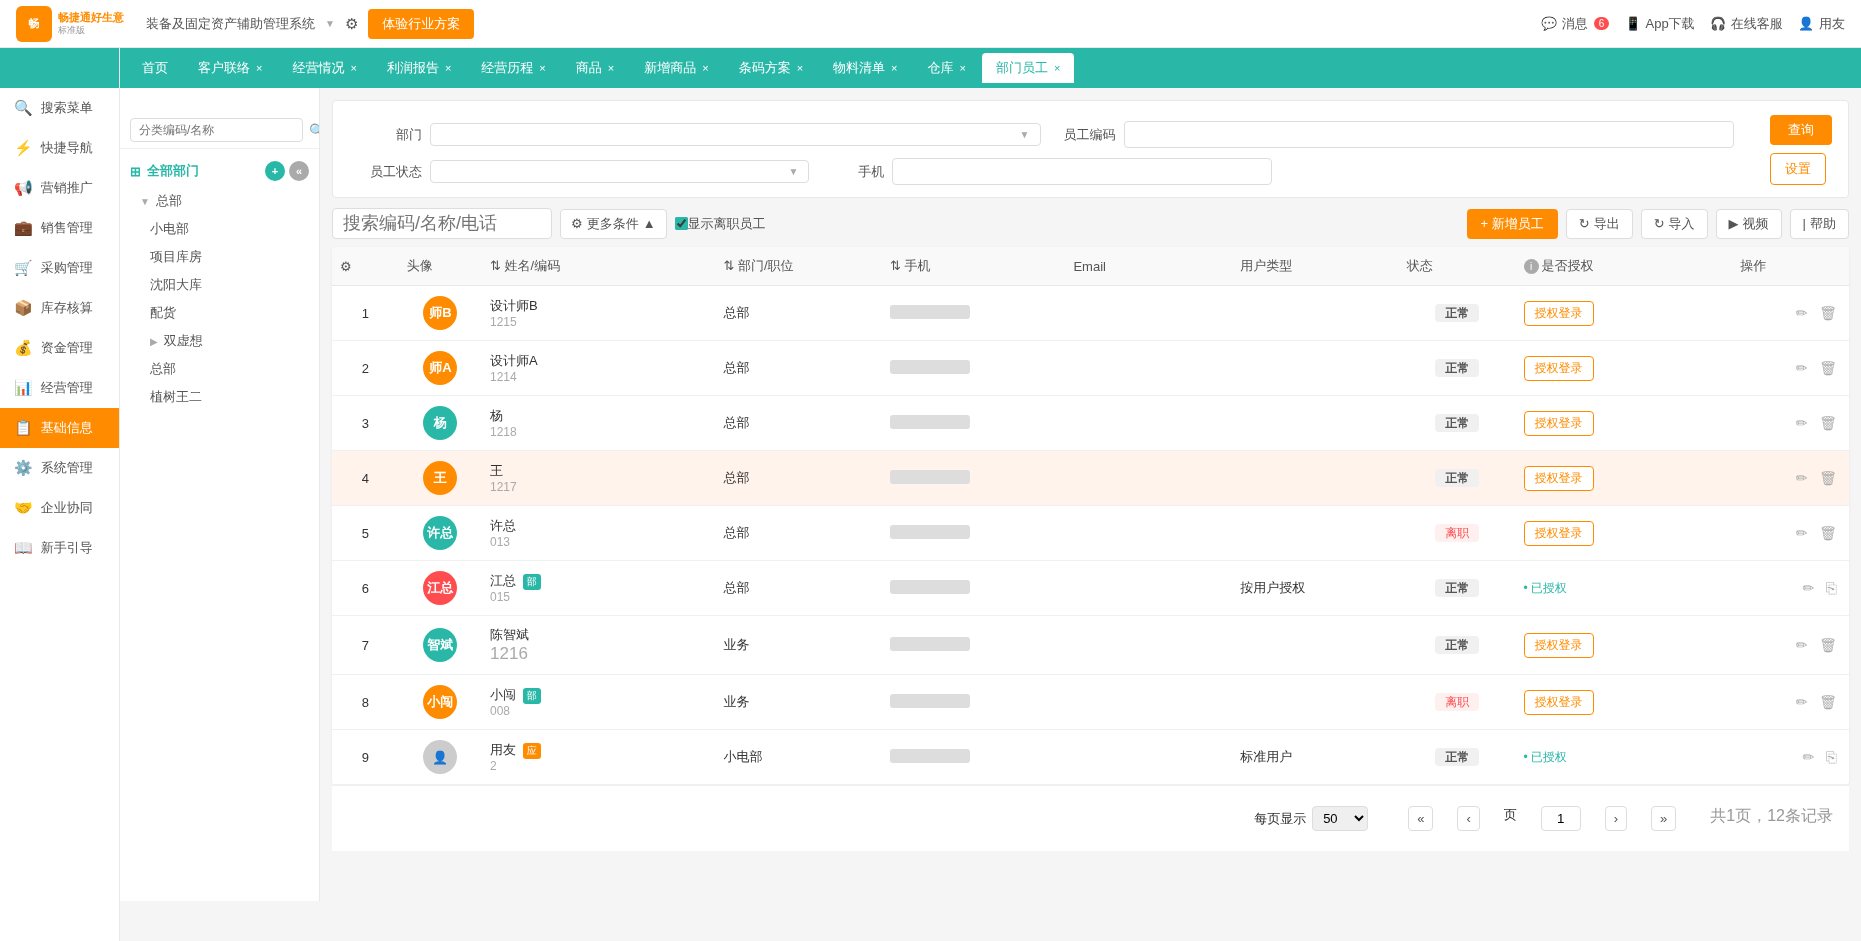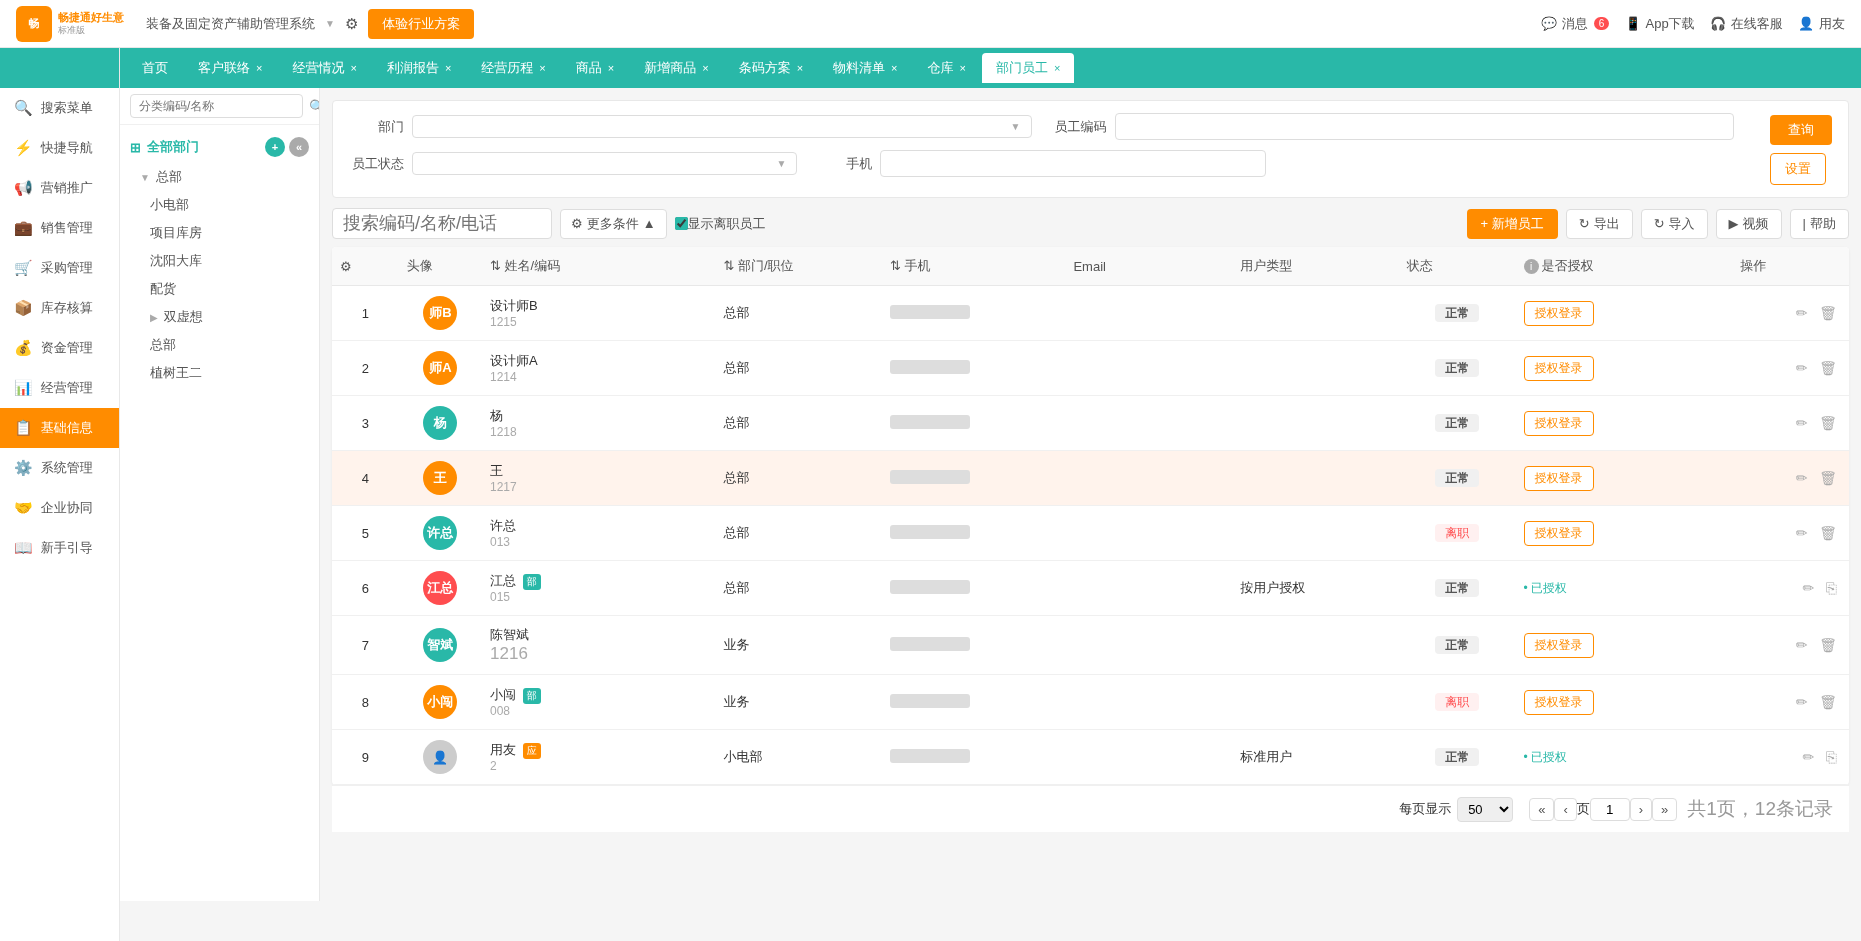--- a/index.html
+++ b/index.html
@@ -83,21 +83,21 @@
 
     
     .dept-panel {
       position: fixed;
       top: 88px;
       left: 120px;
       width: 200px;
       bottom: 40px;
       background: #fff;
       border-right: 1px solid #e8e8e8;
-      padding: 0 0;
+      padding: 24px 0;
       z-index: 50;
       overflow-y: auto;
     }
     .dept-search {
       display: flex; align-items: center; gap: 6px;
       padding: 6px 10px;
       border-bottom: 1px solid #f0f0f0;
       margin-bottom: 6px;
     }
     .dept-search input {
@@ -226,31 +226,31 @@
       display: inline-flex; align-items: center; justify-content: center;
       background: #29b8a8; color: #fff; border-radius: 3px;
       font-size: 10px; padding: 1px 4px; margin-left: 3px; vertical-align: middle;
     }
     .dept-badge.orange { background: #ff8c00; }
 
     .blurred { color: transparent; background: #ddd; border-radius: 3px; display: inline-block; height: 14px; width: 80px; }
 
     
     .pagination {
-      display: flex; align-items: center; justify-content: flex-end;
-      gap: 0;
-      padding: 10px 16px;
+      display: flex; justify-content: flex-end;
+      gap: 24px;
+      padding: 20px 16px;
       background: #fff;
       border-top: 1px solid #f0f0f0;
       font-size: 13px;
     }
     .pagination-size { display: flex; align-items: center; gap: 6px; margin-right: 16px; }
     .pagination-size select { border: 1px solid #ddd; border-radius: 4px; padding: 3px 6px; font-size: 13px; }
     .page-btn { border: 1px solid #ddd; border-radius: 4px; background: #fff; padding: 3px 8px; cursor: pointer; font-size: 13px; color: #555; }
-    .page-total { color: #999; font-size: 19px; margin-left: 10px; }
+    .page-total { color: #999; font-size: 16px; margin-left: 10px; }
 
     
     .chevron { font-size: 10px; color: #aaa; }
 
     
     .gear-icon { font-size: 15px; color: #555; cursor: pointer; }
 
     .col-no { width: 40px; text-align: center; }
     .col-avatar { width: 50px; text-align: center; }
     .col-name { width: 140px; }
@@ -444,21 +444,21 @@
   </div>
   <div class="dept-tree-item sub">
     <span>植树王二</span>
   </div>
 </div>
 
 <div class="main-content">
   <div class="content-area">
 
     <div class="filter-bar">
-      <div style="display:flex; gap: 36px; align-items: flex-start;">
+      <div style="display:flex; gap: 36px; align-items: flex-end; margin-left: 18px;">
         <div style="flex:1;">
           <div class="filter-row">
             <div class="filter-item">
               <span class="filter-label">部门</span>
               <div class="filter-select">
                 <span></span>
                 <span class="chevron">▼</span>
               </div>
             </div>
             <div class="filter-item">

